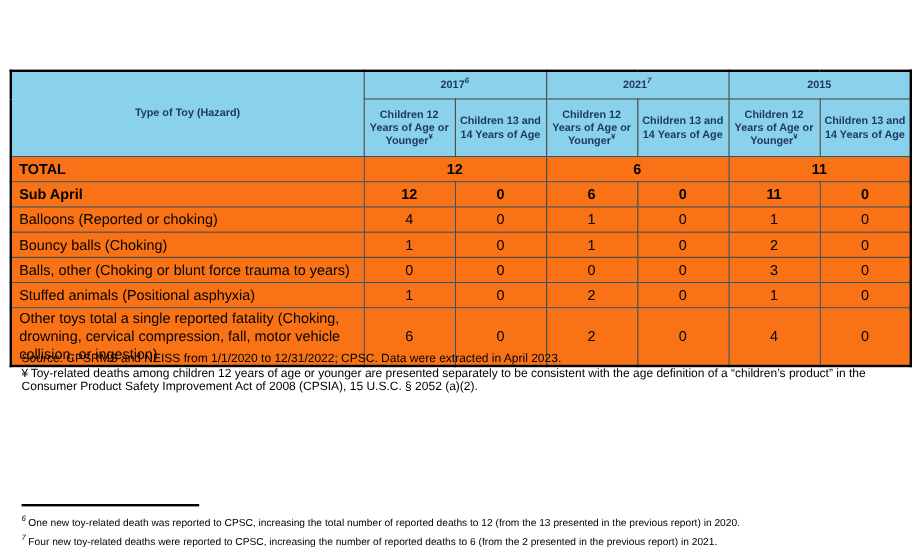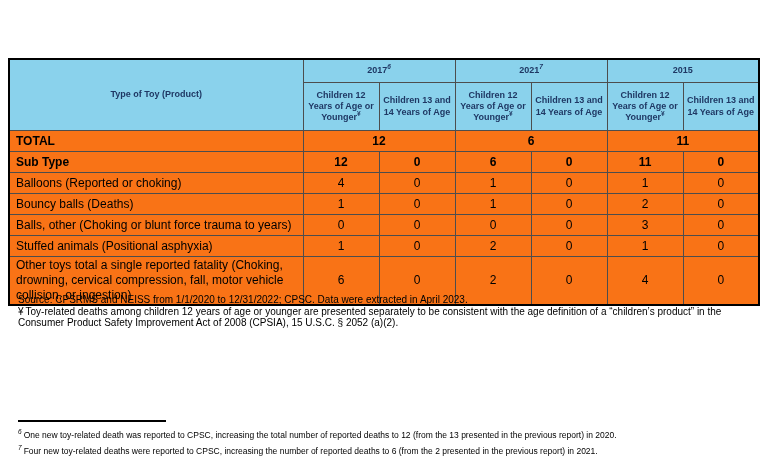--- a/index.html
+++ b/index.html
@@ -72,21 +72,21 @@
       <col style="width:294px">
       <col style="width:76px">
         <col style="width:76px">
       <col style="width:76px">
         <col style="width:76px">
       <col style="width:76px">
         <col style="width:76px">
     </colgroup>
     <thead>
       <tr>
-        <th rowspan="2" class="corner-head">Type of Toy (Product)</th>
+        <th rowspan="2" class="corner-head">Type of Toy (Hazard)</th>
         <th colspan="2" class="year-head group-start"><span>2017</span><sup class="fn-sup">6</sup></th>
         <th colspan="2" class="year-head group-start"><span>2021</span><sup class="fn-sup">7</sup></th>
         <th colspan="2" class="year-head group-start"><span>2015</span><sup class="fn-sup"></sup></th>
       </tr>
       <tr>
         <th class="sub-head group-start"><span>Children 12 Years of Age or Younger</span><sup class="yen-sup">¥</sup></th>
         <th class="sub-head">Children 13 and 14 Years of Age</th>
         <th class="sub-head group-start"><span>Children 12 Years of Age or Younger</span><sup class="yen-sup">¥</sup></th>
         <th class="sub-head">Children 13 and 14 Years of Age</th>
         <th class="sub-head group-start"><span>Children 12 Years of Age or Younger</span><sup class="yen-sup">¥</sup></th>
@@ -94,39 +94,39 @@
       </tr>
     </thead>
     <tbody>
       <tr>
         <td class="label bold">TOTAL</td>
         <td colspan="2" class="bold group-start">12</td>
         <td colspan="2" class="bold group-start">6</td>
         <td colspan="2" class="bold group-start">11</td>
       </tr>
       <tr>
-        <td class="label bold">Sub Type</td>
+        <td class="label bold">Sub April</td>
         <td class="bold group-start">12</td>
         <td class="bold">0</td>
         <td class="bold group-start">6</td>
         <td class="bold">0</td>
         <td class="bold group-start">11</td>
         <td class="bold">0</td>
       </tr>
       <tr>
         <td class="label">Balloons (Reported or choking)</td>
         <td class="group-start">4</td>
         <td>0</td>
         <td class="group-start">1</td>
         <td>0</td>
         <td class="group-start">1</td>
         <td>0</td>
       </tr>
       <tr>
-        <td class="label">Bouncy balls (Deaths)</td>
+        <td class="label">Bouncy balls (Choking)</td>
         <td class="group-start">1</td>
         <td>0</td>
         <td class="group-start">1</td>
         <td>0</td>
         <td class="group-start">2</td>
         <td>0</td>
       </tr>
       <tr>
         <td class="label">Balls, other (Choking or blunt force trauma to years)</td>
         <td class="group-start">0</td>

